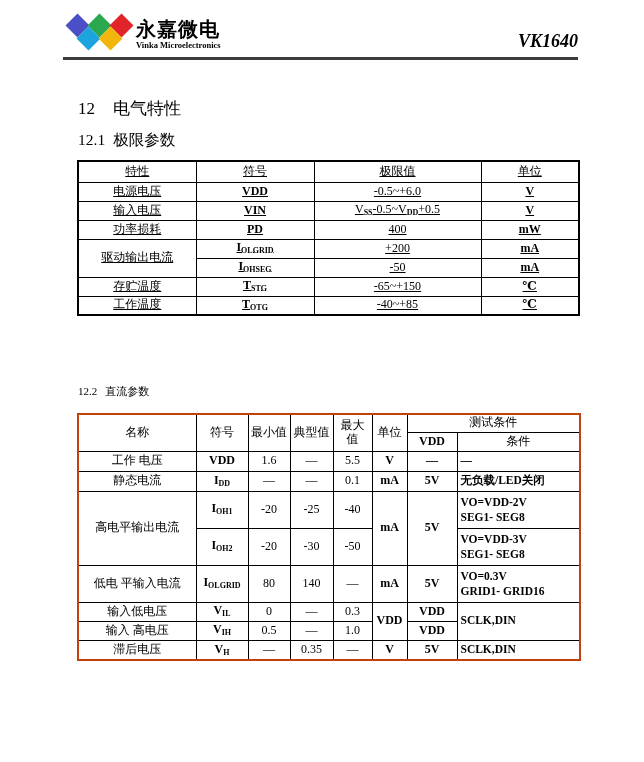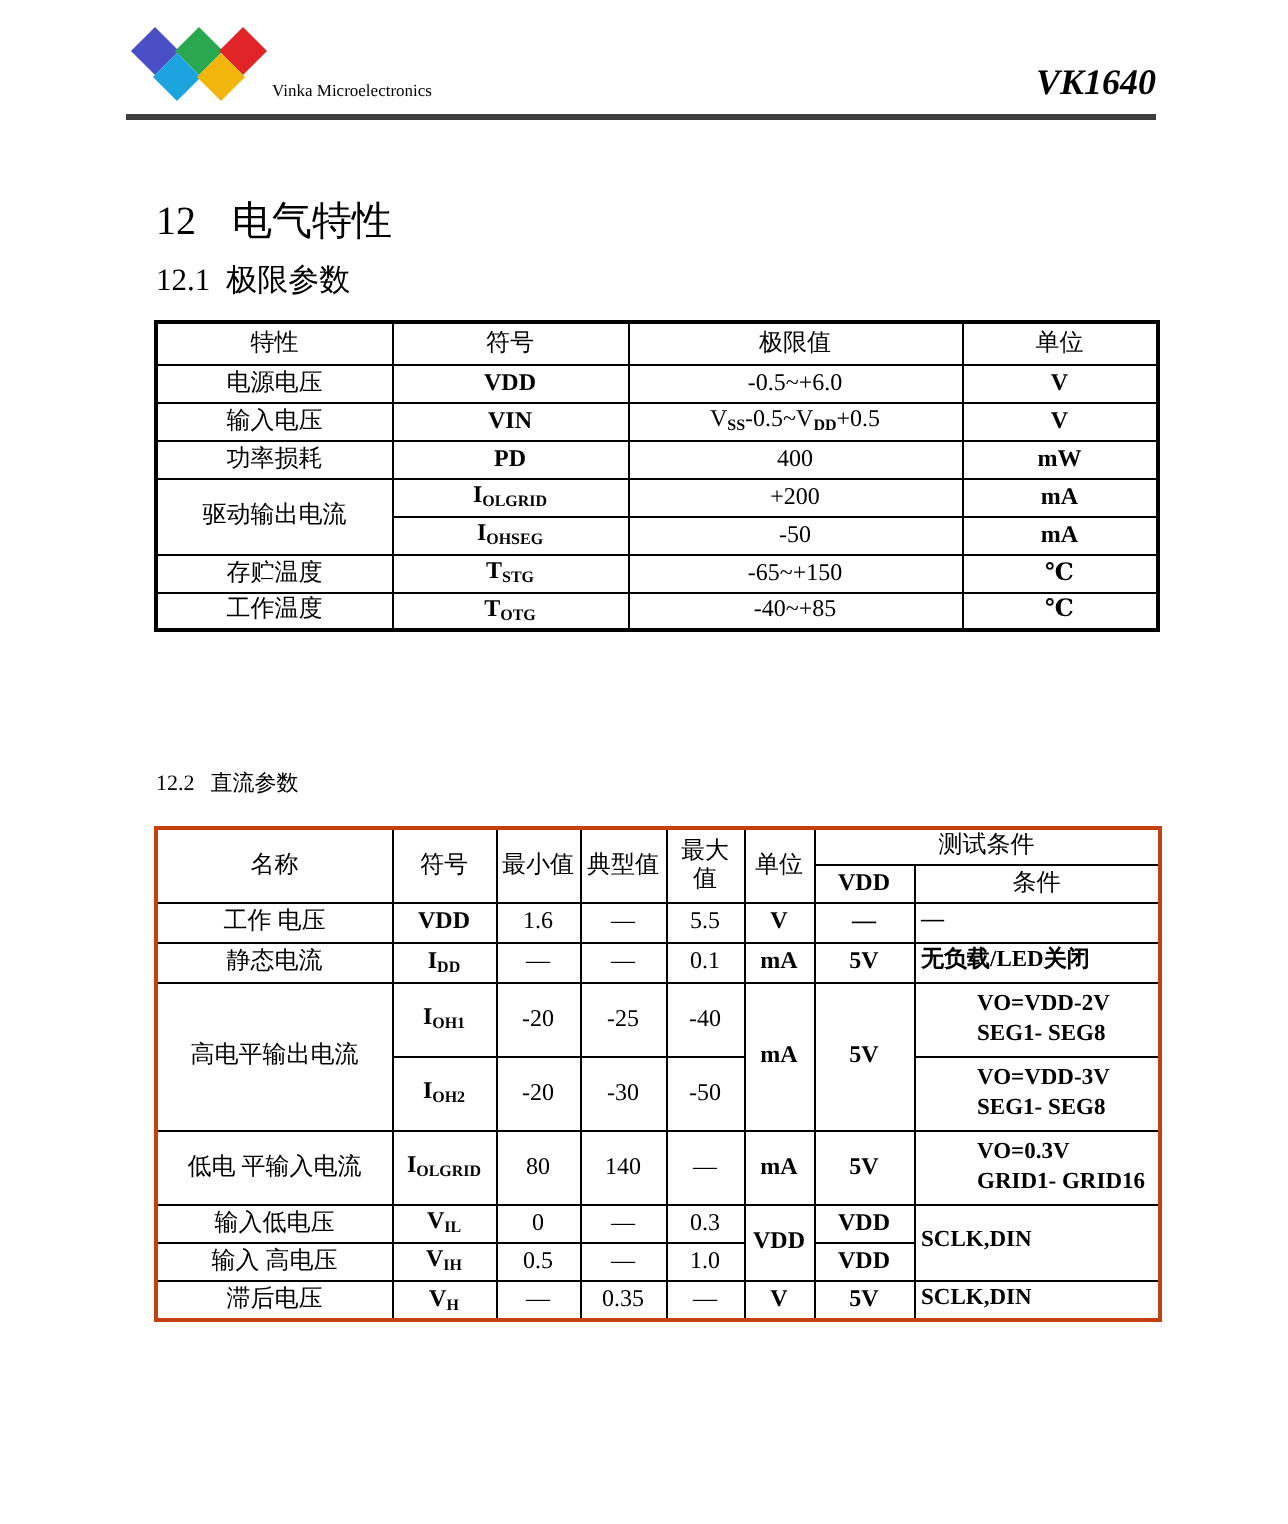--- a/index.html
+++ b/index.html
@@ -13,61 +13,62 @@
   
   .logo{left:63px;top:12px;width:220px;height:48px;}
   .diamond{position:absolute;width:17px;height:17px;transform:rotate(45deg);}
   .d1{left:6px;top:5px;}
   .d2{left:28px;top:5px;}
   .d3{left:50px;top:5px;}
   .d4{left:17px;top:18px;}
   .d5{left:39px;top:18px;}
   .logo-cn{position:absolute;left:73px;top:4px;font-size:20px;font-weight:bold;
     letter-spacing:1px;white-space:nowrap;}
-  .logo-en{position:absolute;left:73px;top:28px;font-size:8.5px;font-weight:normal;
+  .logo-en{position:absolute;left:73px;top:28px;font-size:8.5px;font-weight:bold;
     white-space:nowrap;}
   .part-no{right:66px;top:31px;font-size:18px;font-style:italic;font-weight:bold;
     font-family:"Liberation Serif",serif;}
   .head-rule{left:63px;top:57px;width:515px;height:3px;background:#3d3d3d;}
 
   
-  .h1{left:78px;top:97px;font-size:20px;}
+  .h1{left:78px;top:97px;font-size:17px;}
   .h1 .num{margin-right:18px;}
   .h2a{left:78px;top:130px;font-size:15.5px;}
   .h2b{left:78px;top:384px;font-size:11px;}
   .h2a .num,.h2b .num{margin-right:8px;}
 
   
   table{border-collapse:collapse;table-layout:fixed;position:absolute;
     font-family:"Liberation Serif","DejaVu Serif",serif;}
   td{border:1px solid #000;text-align:center;vertical-align:middle;
     font-size:12px;padding:0 2px;line-height:1.15;overflow:hidden;}
   .t1{left:77px;top:160px;width:501px;border:2px solid #000;}
   .t2{left:77px;top:413px;width:502px;border:2px solid #c2410c;}
-  .t1 tr{height:19px;}
+  .t1 tr{height:19px;text-decoration:underline;}
   .t1 tr.hr{height:21px;}
   .t2 tr.hr1{height:18px;}
   .t2 tr.hr2{height:19px;}
   .t2 tr.r-s{height:20px;}
   .t2 tr.r-m{height:19px;padding-left:10px;}
   .t2 tr.r-l{height:37px;}
   .sym,.unit,.vddc{font-weight:bold;}
   .cond{text-align:left;font-weight:bold;font-size:11.5px;padding-left:3px;}
-  .cond div{line-height:1.25;margin-left:28px;}
+  .cond div{line-height:1.25;}
   sub{font-size:8px;font-weight:bold;vertical-align:-2px;letter-spacing:0;}
 </style>
 </head>
 <body>
 
 <div class="abs logo">
   <span class="diamond d1" style="background: rgb(74, 79, 197);"></span>
   <span class="diamond d2" style="background: rgb(42, 168, 79);"></span>
   <span class="diamond d3" style="background: rgb(224, 36, 40);"></span>
   <span class="diamond d4" style="background: rgb(27, 164, 221);"></span>
   <span class="diamond d5" style="background: rgb(242, 181, 12);"></span>
+  <span class="logo-cn">永嘉微电</span>
   <span class="logo-en">Vinka Microelectronics</span>
 </div>
 <div class="abs part-no">VK1640</div>
 <div class="abs head-rule"></div>
 
 <div class="abs h1">
   <span class="num">12</span><span>电气特性</span>
 </div>
 <div class="abs h2a">
   <span class="num">12.1</span><span>极限参数</span>

